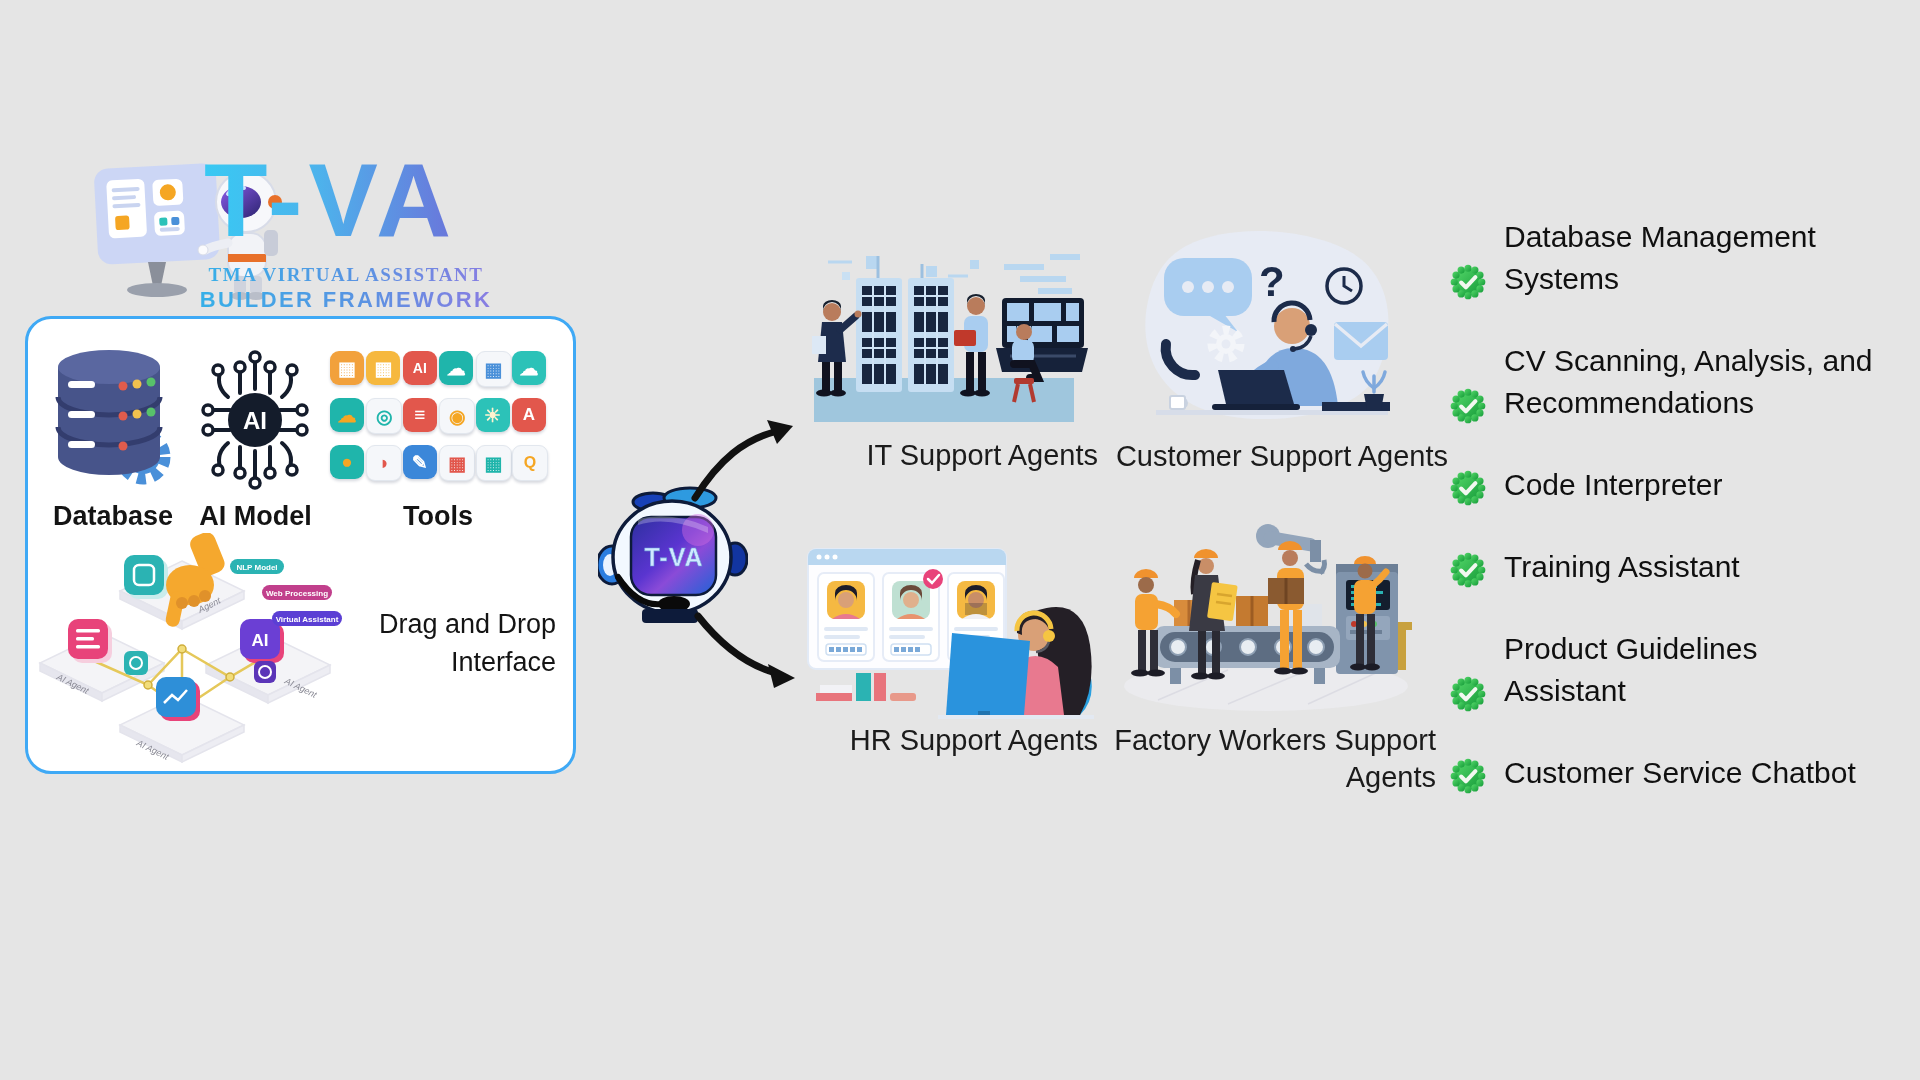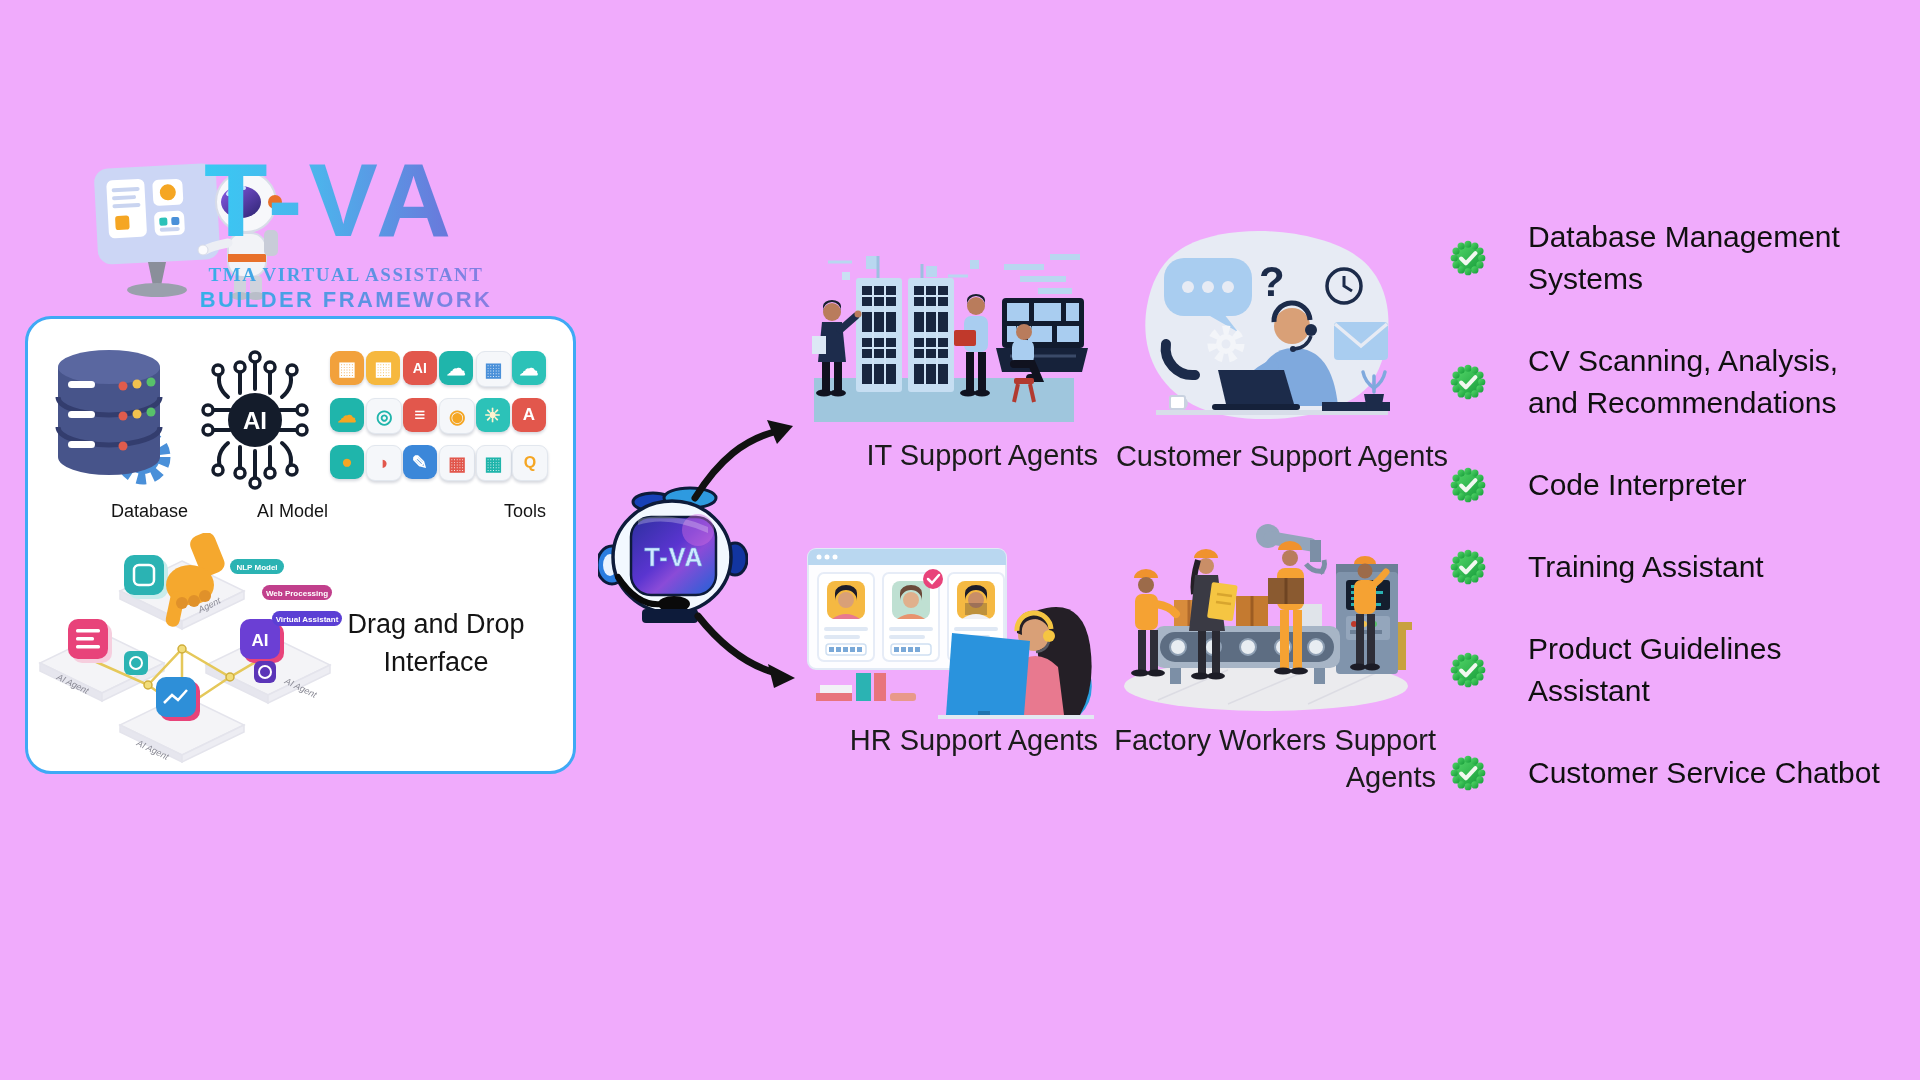--- a/index.html
+++ b/index.html
@@ -1,46 +1,46 @@
 <!DOCTYPE html>
 <html><head>
 <meta charset="utf-8">
 <style>
   html,body{margin:0;padding:0;background:#fff;}
-  #stage{position:relative;width:1920px;height:1080px;background:#f0abfc;overflow:hidden;
+  #stage{position:relative;width:1920px;height:1080px;background:#e5e5e5;overflow:hidden;
          font-family:"Liberation Sans",sans-serif;color:#161616;}
   .abs{position:absolute;}
 
   
   #logo-title{left:204px;top:148px;font-size:104px;font-weight:800;letter-spacing:6px;line-height:1;
     background:linear-gradient(90deg,#38c9f3 0%,#4db3ec 45%,#6b74da 100%);
     -webkit-background-clip:text;background-clip:text;color:transparent;}
   .logo-sub{left:196px;width:300px;text-align:center;font-weight:800;
     background:linear-gradient(90deg,#35b0e8 0%,#5a93e2 55%,#8a7ce2 100%);
     -webkit-background-clip:text;background-clip:text;color:transparent;}
   #logo-sub1{top:264px;font-size:19px;letter-spacing:1.6px;font-family:Liberation Serif, serif;}
   #logo-sub2{top:287px;font-size:22px;letter-spacing:2.4px;}
 
   
   #builder-box{left:25px;top:316px;width:545px;height:452px;border:3px solid #3fa9f5;border-radius:26px;background:#fff;}
-  .comp-label{position:absolute;font-size:18px;color:#141414;text-align:right;}
+  .comp-label{position:absolute;font-size:27px;color:#141414;text-align:center;font-weight:bold;}
   #tools-grid{position:absolute;left:302px;top:32px;width:216px;display:grid;
     grid-template-columns:repeat(6,34px);grid-auto-rows:34px;column-gap:2.4px;row-gap:13px;}
   .tool-icon{width:34px;height:34px;border-radius:9px;display:flex;align-items:center;justify-content:center;
     font-size:19px;font-weight:bold;box-shadow:0 2px 3px rgba(30,40,70,.18);}
 
   
   .uc-label{font-size:29px;color:#1b1b1b;text-align:right;line-height:37px;}
 
   #more-text{left:965px;top:793px;font-size:42px;font-weight:bold;letter-spacing:.5px;color:#0d0d0d;
     -webkit-text-stroke:1.3px #0d0d0d;}
 
   
   #capability-list{left:1450px;top:216px;width:430px;}
-  .cap-item{display:flex;align-items:center;margin-bottom:40px;gap:24px;}
+  .cap-item{display:flex;align-items:flex-end;margin-bottom:40px;}
   .cap-badge{width:36px;height:36px;flex:0 0 36px;margin-right:18px;}
   .cap-text{font-size:30px;line-height:42px;color:#101010;}
 
   svg text{font-family:"Liberation Sans",sans-serif;}
 </style>
 </head>
 <body>
 
 <div id="stage">
 
@@ -256,21 +256,21 @@
 
       <g>
         <rect x="162" y="0" width="26" height="42" rx="9" fill="#f5a82e" transform="rotate(-22 175 20)"></rect>
         <ellipse cx="158" cy="52" rx="24" ry="20" fill="#f5a82e"></ellipse>
         <rect x="136" y="58" width="14" height="36" rx="7" fill="#f5a82e" transform="rotate(12 143 76)"></rect>
         <circle cx="150" cy="70" r="6" fill="#e0912a"></circle>
           <circle cx="162" cy="68" r="6" fill="#e0912a"></circle>
           <circle cx="173" cy="63" r="6" fill="#e0912a"></circle>
       </g>
     </svg>
-    <div class="abs" style="left:300px;top:286px;width:216px;text-align:center;font-size:27px;line-height:38px;color:#141414">
+    <div class="abs" style="left:312px;top:286px;width:216px;text-align:right;font-size:27px;line-height:38px;color:#141414">
       <div>Drag and Drop</div>
       <div>Interface</div>
     </div>
   </div>
 
   <svg class="abs" style="left:598px;top:485px" width="150" height="140" viewBox="0 0 150 140">
     <ellipse cx="55" cy="17" rx="20" ry="9" fill="#1741b8" stroke="#0d1b3a" stroke-width="3"></ellipse>
     <ellipse cx="92" cy="13" rx="26" ry="10" fill="#2e9ae0" stroke="#0d1b3a" stroke-width="3"></ellipse>
     <ellipse cx="14" cy="80" rx="15" ry="19" fill="#2a7de0" stroke="#0d1b3a" stroke-width="3"></ellipse>
     <ellipse cx="12" cy="80" rx="7" ry="11" fill="#e8f2ff"></ellipse>

